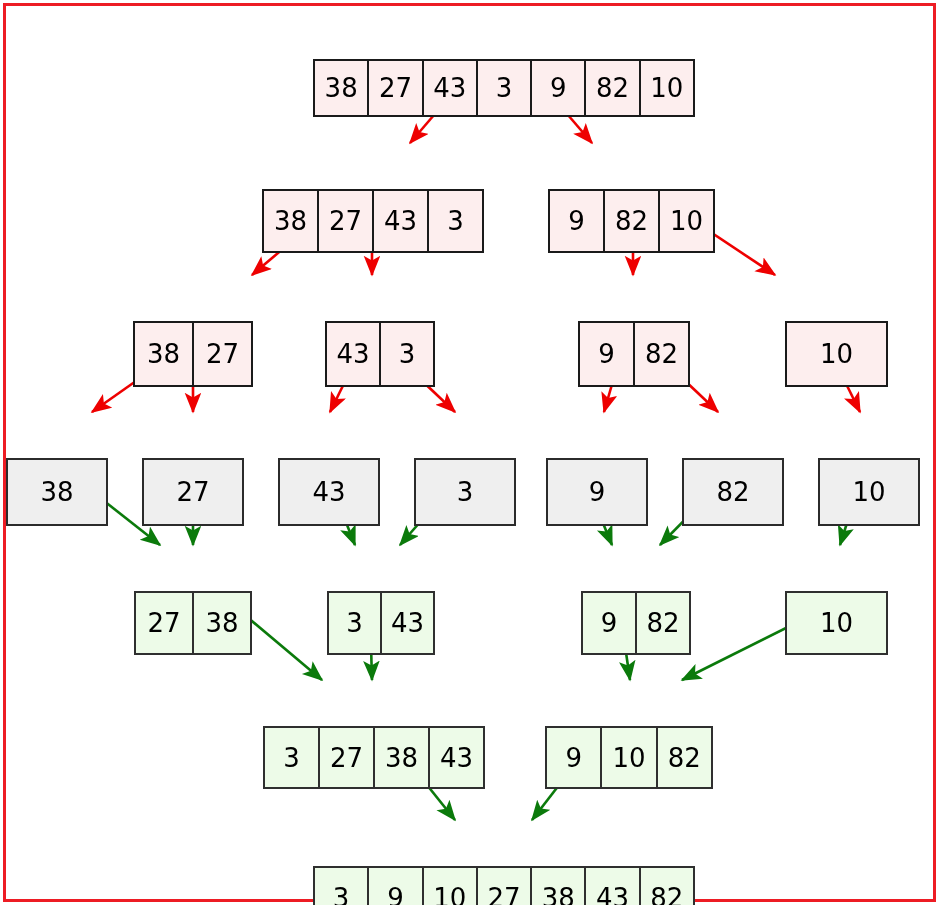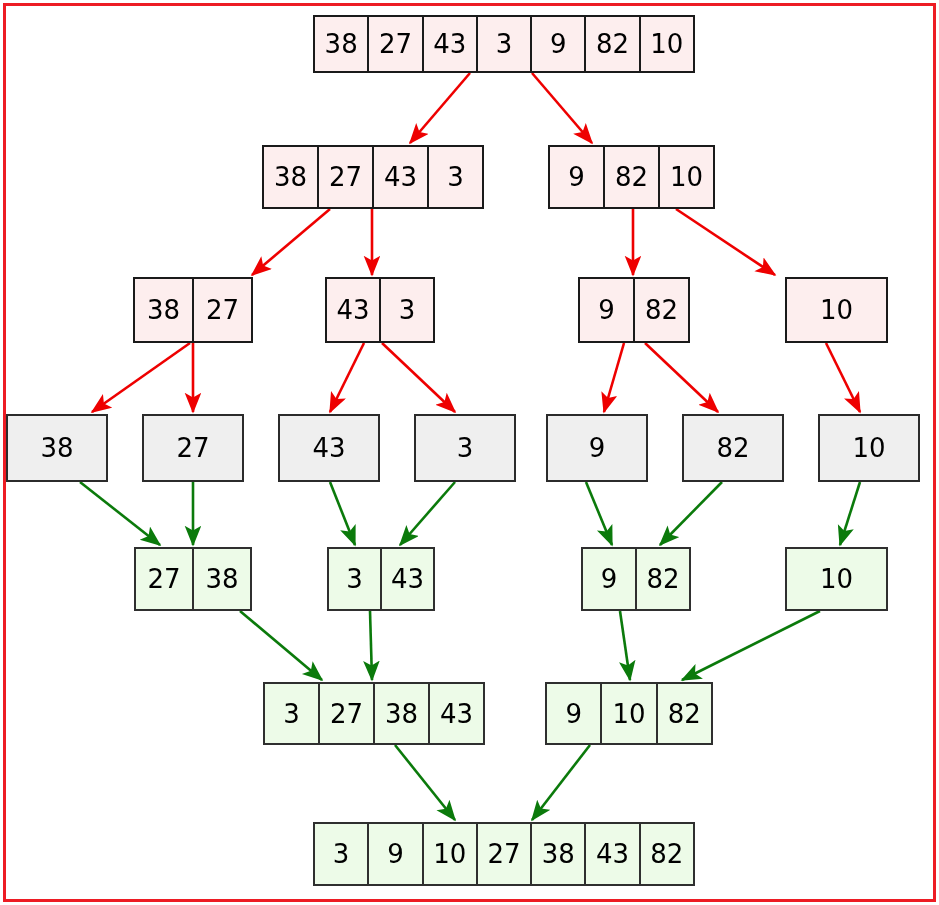--- a/index.html
+++ b/index.html
@@ -32,20 +32,21 @@
     top: 0;
     width: 939px;
     height: 905px;
   }
   .node {
     position: absolute;
     display: flex;
     box-sizing: border-box;
     border: 2.5px solid #1a1a1a;
     background: #fdeeee;
+    margin-top: 44px;
   }
   .node.split { background: #fdeeee; border-color: #1a1a1a; }
   .node.leaf  { background: #efefef; border-color: #2b2b2b; }
   .node.merge { background: #edfbe8; border-color: #2f2f2f; }
   .cell {
     flex: 1 1 0;
     display: flex;
     align-items: center;
     justify-content: center;
     border-right: 2px solid #1a1a1a;

